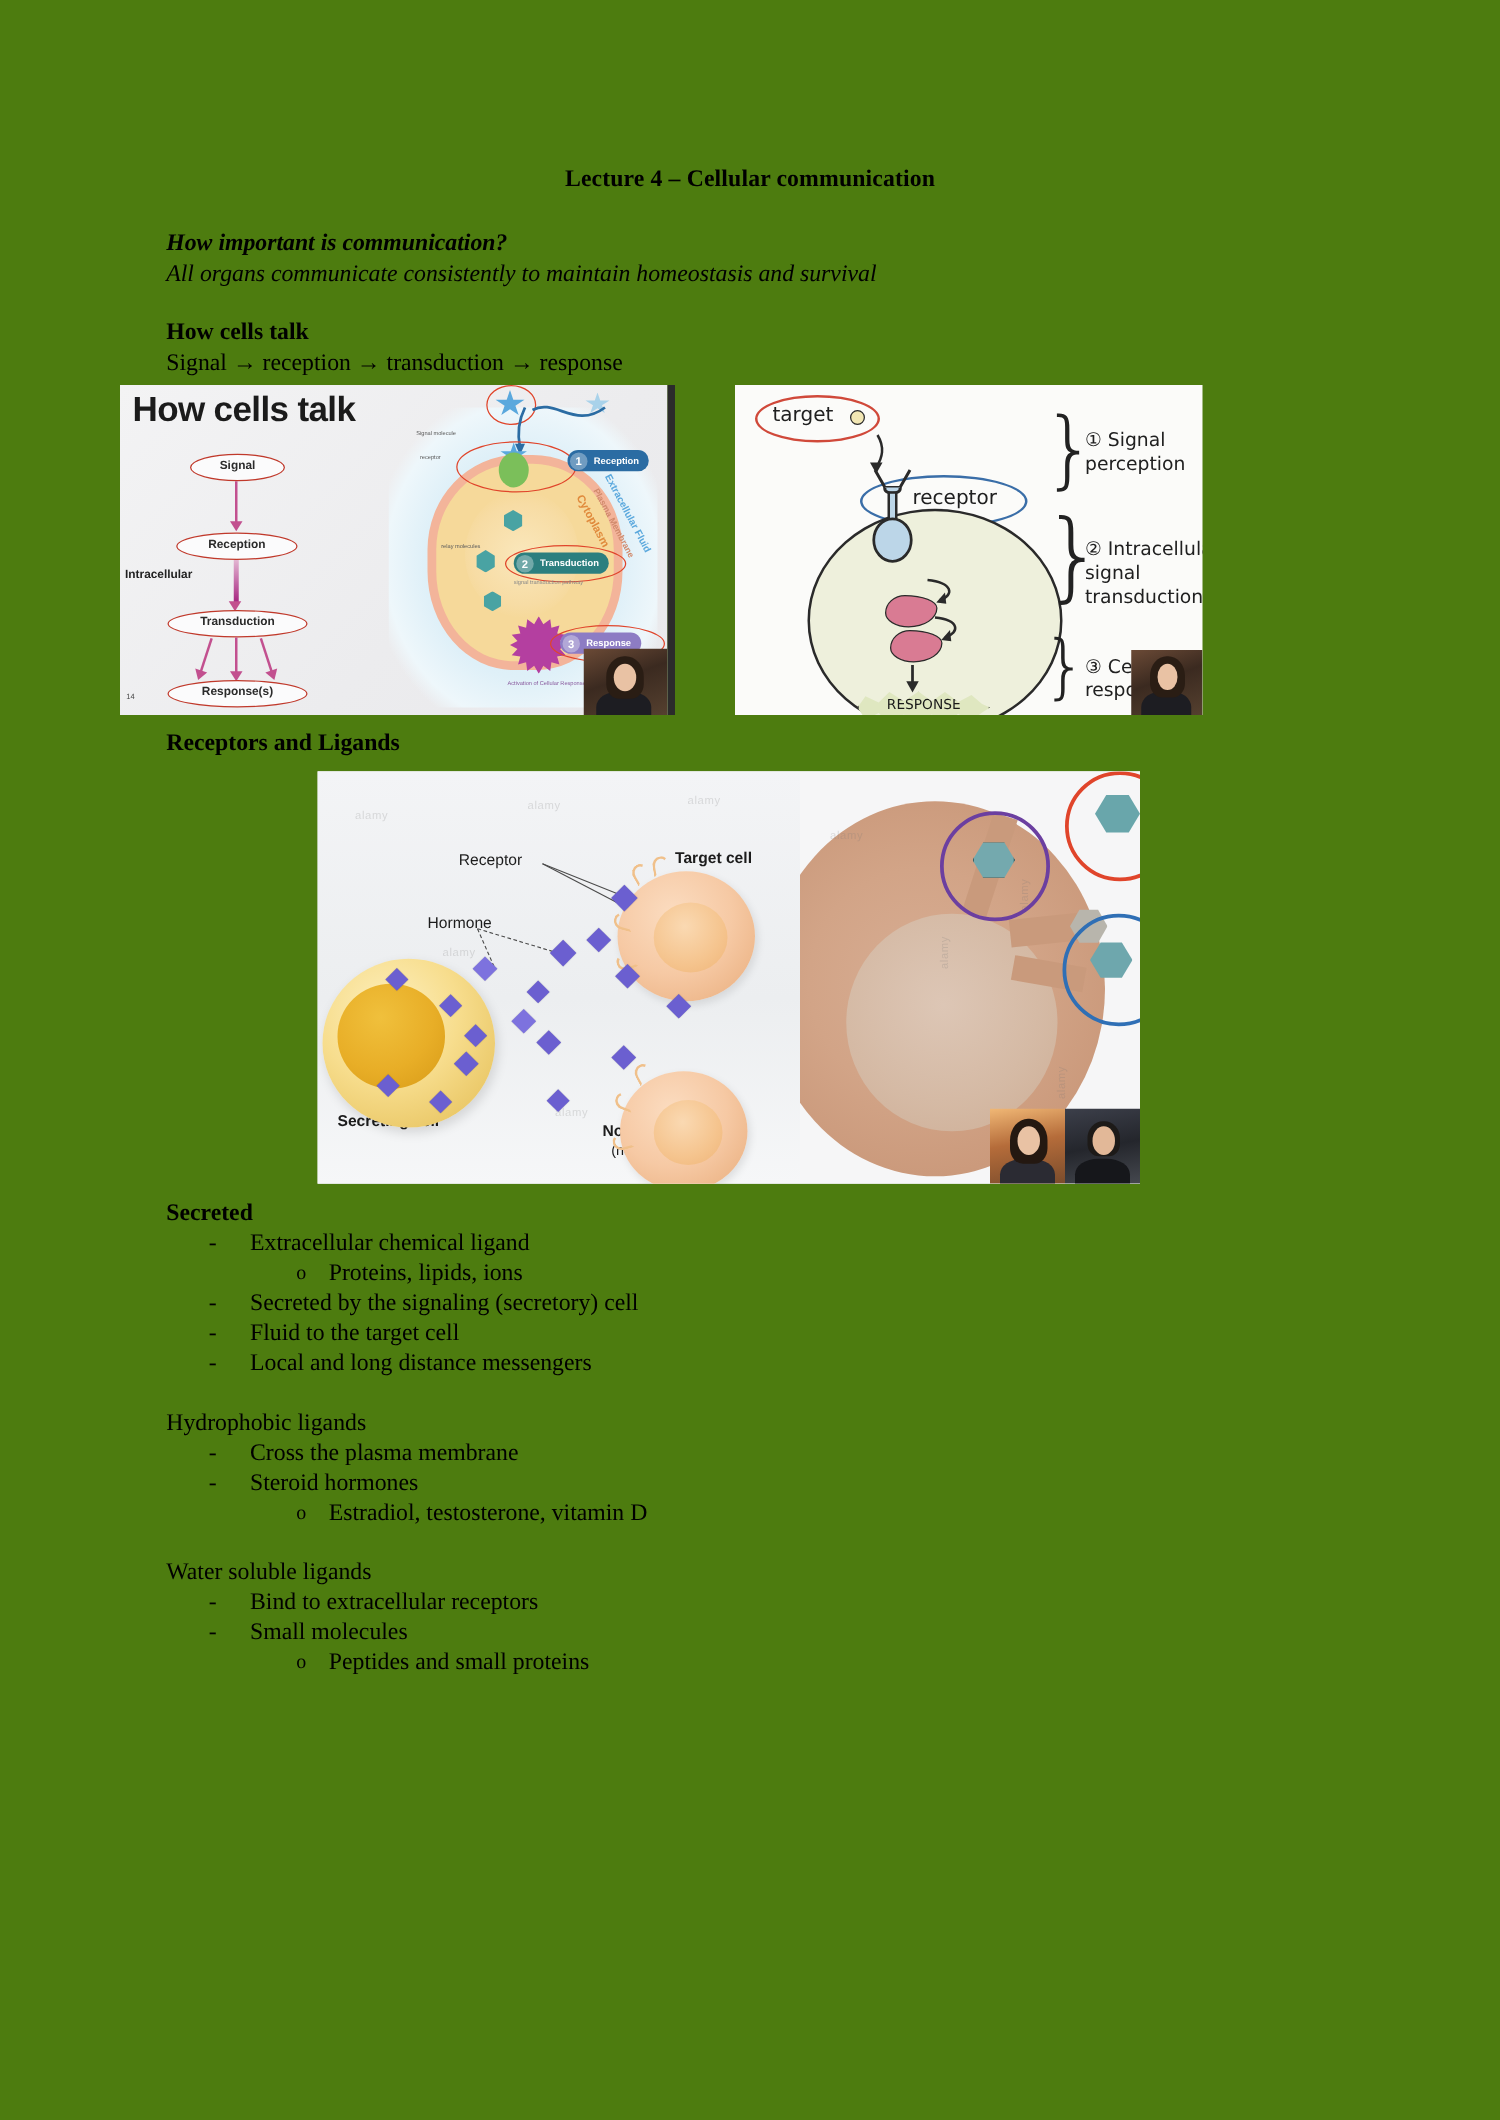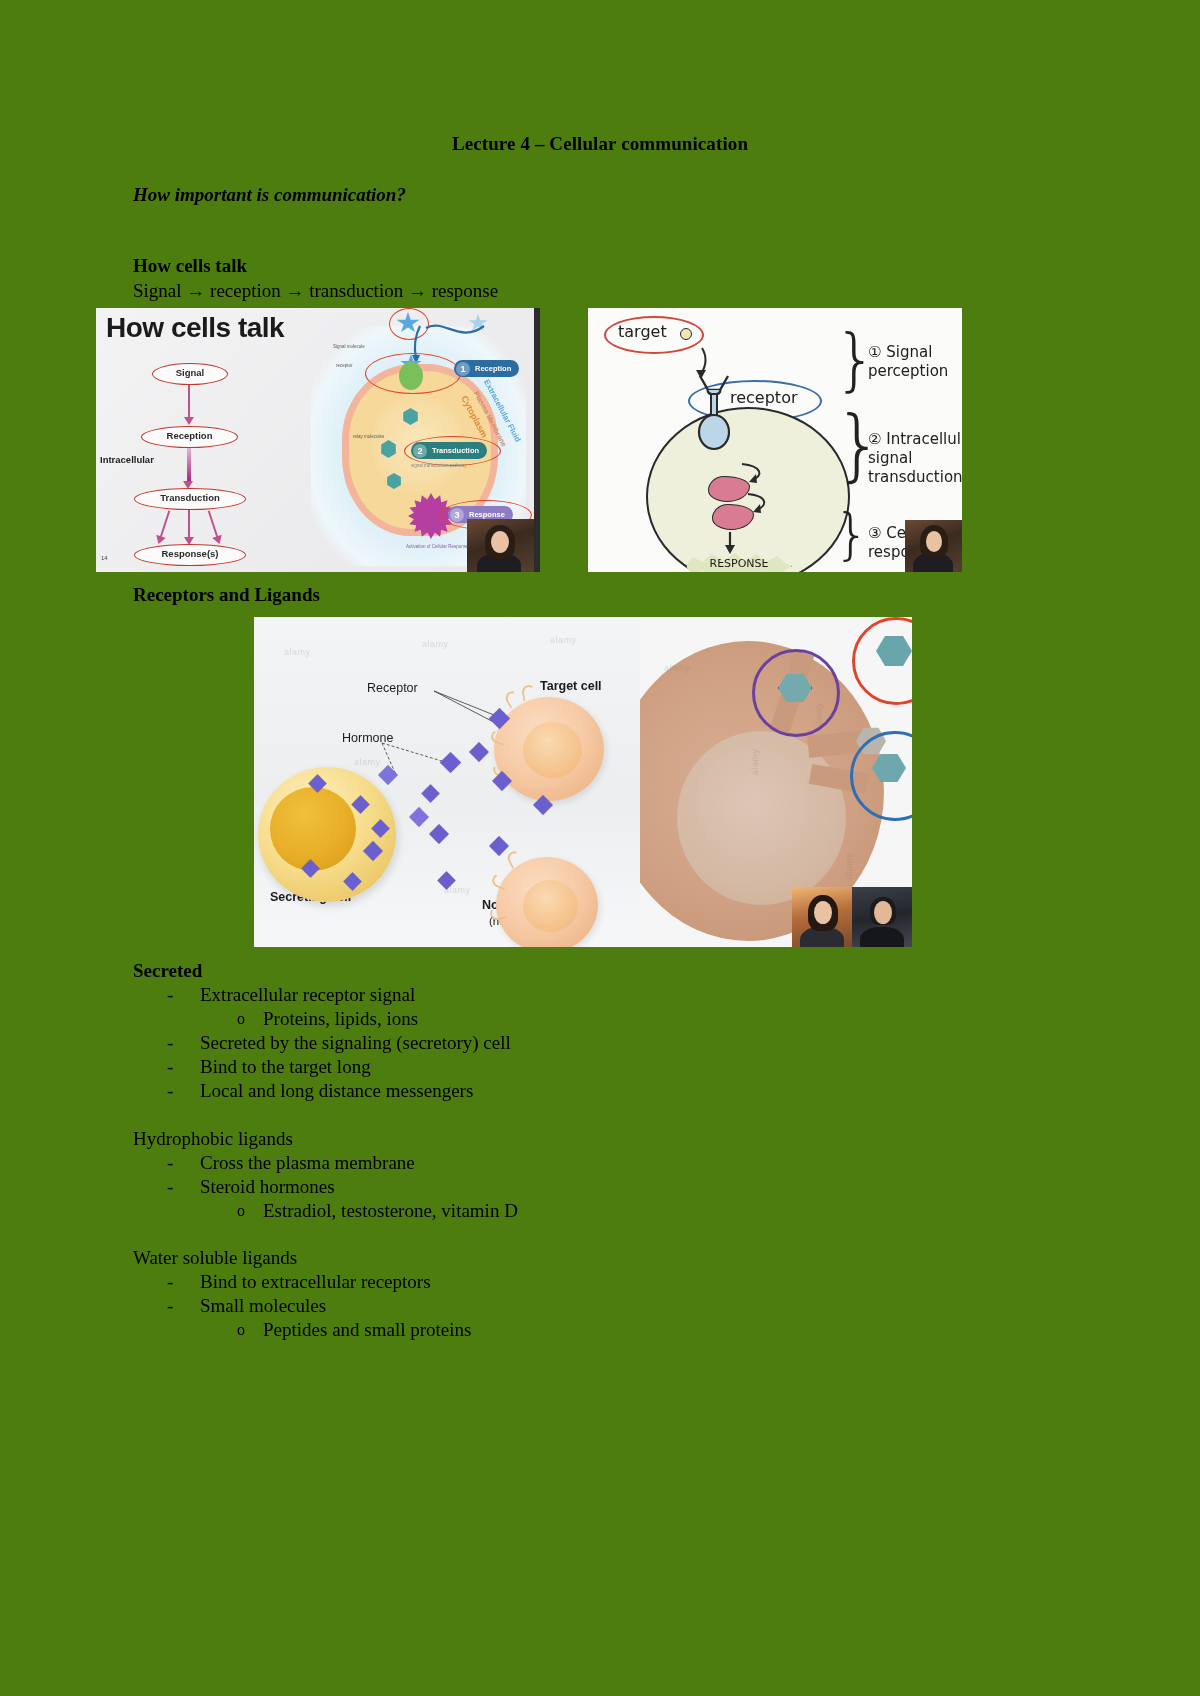--- a/index.html
+++ b/index.html
@@ -354,20 +354,21 @@
 </style>
 </head>
 <body>
 
 <div class="page">
 
   <div class="doc-title">Lecture 4 – Cellular communication</div>
 
   <div class="block" style="top:182px;font-style:italic;">
     <div class="heading">How important is communication?</div>
+    <div class="body-line">All organs communicate consistently to maintain homeostasis and survival</div>
   </div>
 
   <div class="block" style="top:253px;">
     <div class="heading">How cells talk</div>
     <div class="body-line">Signal → reception → transduction → response</div>
   </div>
 
   <div class="fig" id="fig-howcellstalk">
 
     <div class="f1-title">How cells talk</div>
@@ -610,28 +611,28 @@
         <div class="torso" style="left:8px; top:40px; width:44px; height:30px; background:#16171b;"></div>
         <div class="hair" style="left:18px; top:10px; width:26px; height:28px; background:#1d1a18;"></div>
         <div class="face" style="left:22px; top:14px; width:18px; height:23px; background:#e2b898;"></div>
       </div>
     </div>
   </div>
 
   <div class="block" style="top:958px;">
     <div class="heading">Secreted</div>
     <ul class="dash">
-      <li><span class="mk">-</span><span>Extracellular receptor signal</span></li>
+      <li><span class="mk">-</span><span>Extracellular chemical ligand</span></li>
     </ul>
     <ul class="circ">
       <li><span class="mk">o</span><span>Proteins, lipids, ions</span></li>
     </ul>
     <ul class="dash">
       <li><span class="mk">-</span><span>Secreted by the signaling (secretory) cell</span></li>
-      <li><span class="mk">-</span><span>Bind to the target long</span></li>
+      <li><span class="mk">-</span><span>Fluid to the target cell</span></li>
       <li><span class="mk">-</span><span>Local and long distance messengers</span></li>
     </ul>
   </div>
 
   <div class="block" style="top:1126px;">
     <div class="body-line">Hydrophobic ligands</div>
     <ul class="dash">
       <li><span class="mk">-</span><span>Cross the plasma membrane</span></li>
       <li><span class="mk">-</span><span>Steroid hormones</span></li>
     </ul>

